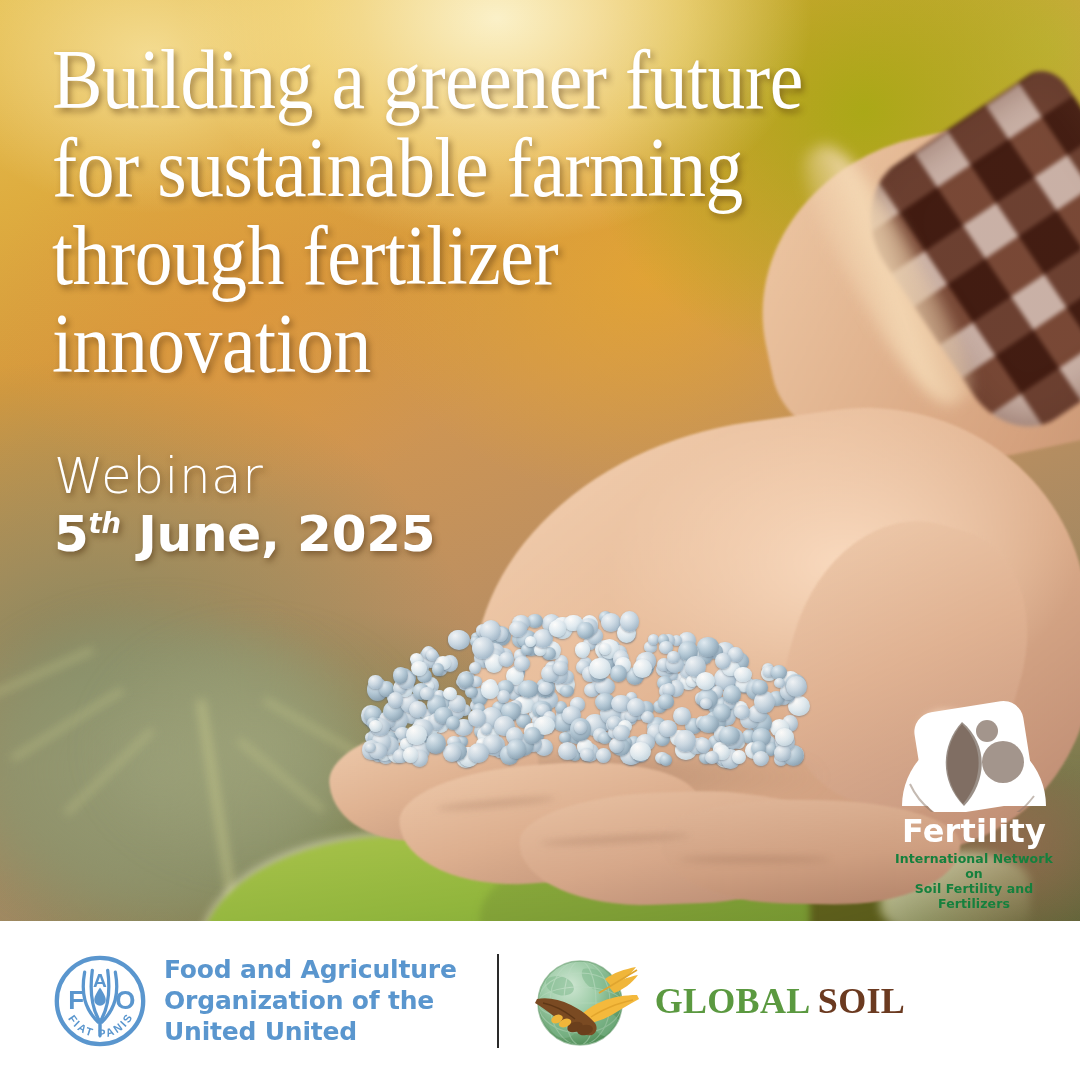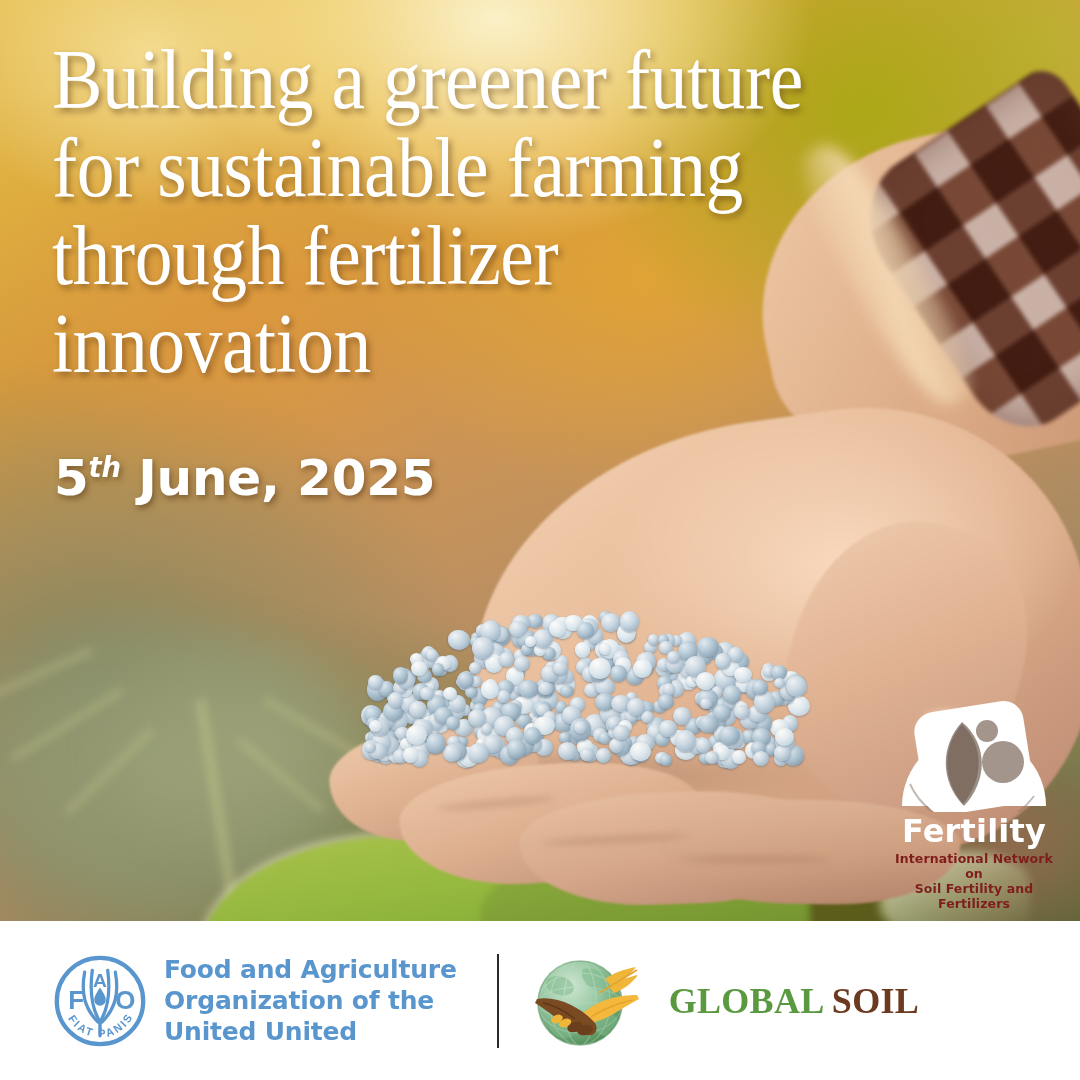--- a/index.html
+++ b/index.html
@@ -323,21 +323,21 @@
   .insoilfer-name {
     color: #FFFFFF;
     font-family: "DejaVu Sans", sans-serif;
     font-size: 32px;
     font-weight: 700;
     letter-spacing: 0.2px;
     line-height: 34px;
     margin-top: 2px;
   }
   .insoilfer-tag {
-    color: #7f1d1d;
+    color: #15803d;
     font-family: "DejaVu Sans", sans-serif;
     font-size: 12.5px;
     font-weight: 700;
     line-height: 15px;
     letter-spacing: 0.1px;
     margin-top: 3px;
     white-space: pre-line;
   }
 
   
@@ -368,21 +368,21 @@
     line-height: 31px;
     letter-spacing: -0.2px;
     white-space: pre-line;
   }
   .divider {
     width: 2px;
     height: 94px;
     background: #2A2A2A;
     margin: 0 34px 0 40px;
   }
-  .gsp-logo { display: flex; align-items: center; gap: 18px; }
+  .gsp-logo { display: flex; align-items: center; gap: 4px; }
   .gsp-mark { width: 118px; height: 100px; display: block; }
   .gsp-text {
     font-family: "Liberation Serif", "DejaVu Serif", serif;
     font-weight: 700;
     line-height: 38px;
     letter-spacing: 0.3px;
   }
   .gsp-line1 { font-size: 36px; }
   .gsp-line2 { font-size: 38px; }
   .gsp-global { color: #5B9940; }
@@ -853,20 +853,21 @@
 
     <div class="photo-soft"></div>
   </div>
 
   <div class="headline">Building a greener future
 for sustainable farming
 through fertilizer
 innovation</div>
 
   <div class="webinar-block">
+    <div class="webinar-label">Webinar</div>
     <div class="webinar-date"><span>5</span><sup>th</sup><span> June, 2025</span></div>
   </div>
 
   <div class="insoilfer">
     <svg class="insoilfer-mark" viewBox="0 0 180 112">
       <defs>
         <clipPath id="seedClip">
           <path d="M18,105 A72,72 0 0 1 162,105 Z"></path>
         </clipPath>
       </defs>

